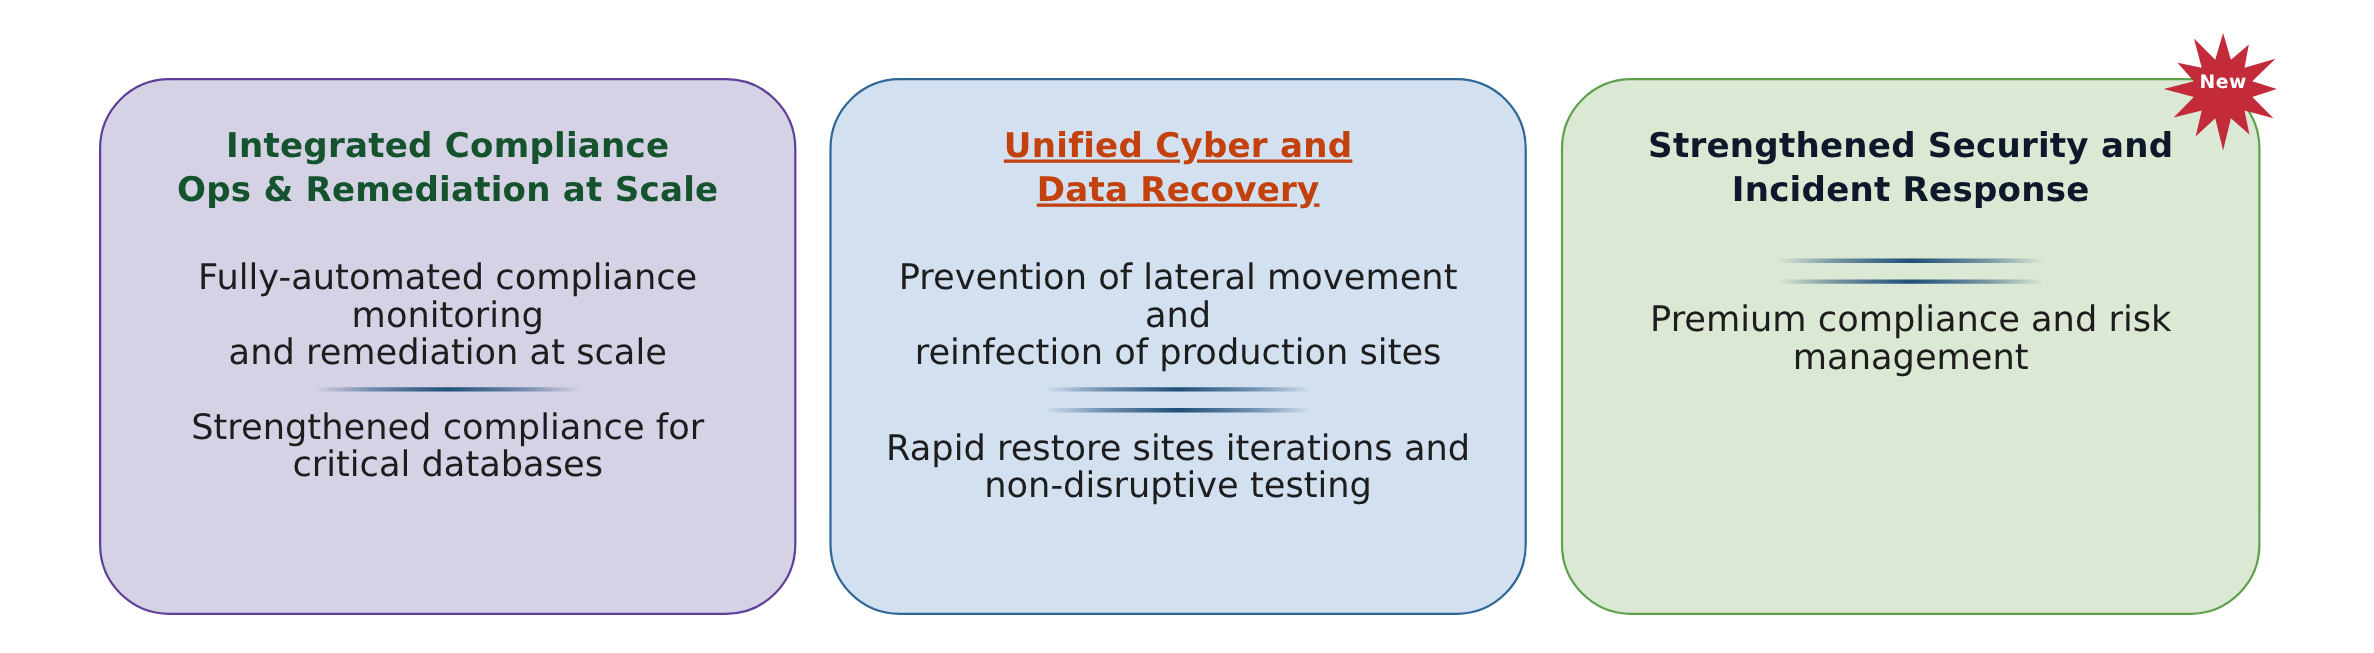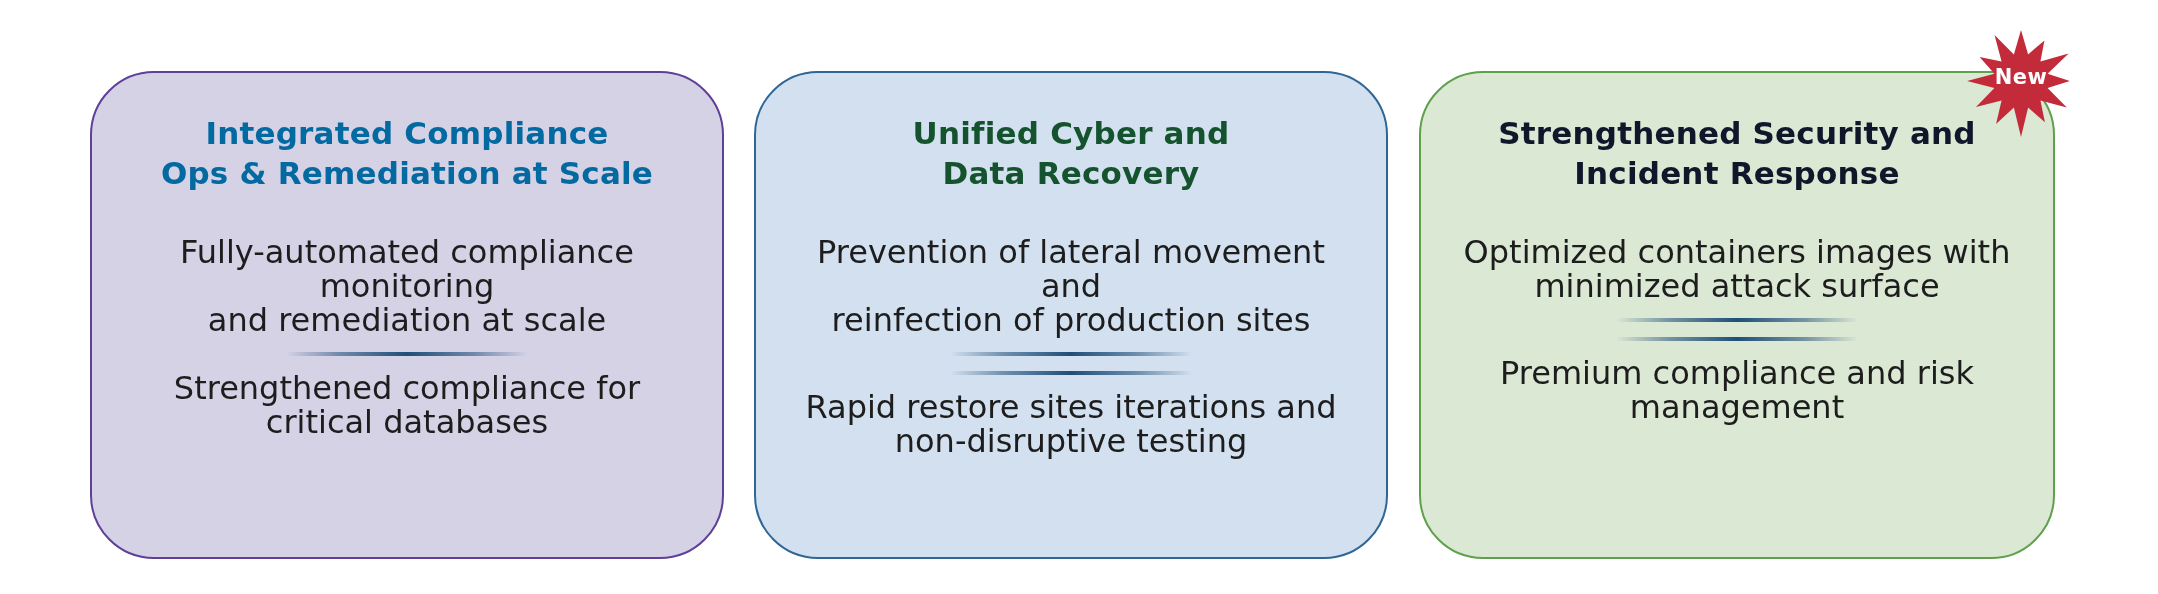--- a/index.html
+++ b/index.html
@@ -25,22 +25,22 @@
   .card.c1 { left: 90px;  background: #d6d2e6; border-color: #5f3f97; }
   .card.c2 { left: 754px; background: #d3e0f0; border-color: #2e6696; }
   .card.c3 { left: 1419px; width: 636px; background: #dbe8d4; border-color: #5fa04c; }
   .card-title {
     font-size: 31px;
     line-height: 40px;
     font-weight: 700;
     letter-spacing: 0.2px;
     white-space: pre-line;
   }
-  .c1 .card-title { color: #0369a1; }
-  .c2 .card-title { color: #14532d; }
+  .c1 .card-title { color: #14532d; }
+  .c2 .card-title { color: #c2410c; text-decoration: underline; }
   .c3 .card-title { color: #0f172a; }
   .card-items { margin-top: 42px; }
   .card-item {
     font-size: 32px;
     line-height: 34px;
     color: #1d1d1d;
     white-space: pre-line;
   }
   .divider {
     width: 242px;
@@ -61,21 +61,21 @@
     right: -24px;
     width: 112px;
     height: 114px;
   }
   .new-badge svg { display: block; width: 112px; height: 114px; }
   .new-badge .badge-label {
     position: absolute;
     left: 0; right: 0;
     top: 38px;
     text-align: center;
-    font-size: 21px;
+    font-size: 17px;
     font-weight: 700;
     color: #ffffff;
     letter-spacing: 0.5px;
   }
 </style>
 </head>
 <body>
 
 <div class="canvas">
 
@@ -110,22 +110,20 @@
         <polygon fill="#c32b3a" points="
           55,3 62,26.9 78,13.2 74.1,33.9 101.8,26 81.1,46 103,53 81.1,60
           100,79 74.1,72.1 78.5,93.7 62,79.1 55,108 48,79.1 30.5,95.4 35.9,72.1
           10.8,78.5 28.9,60 2,53 28.9,46 14.3,29.5 35.9,33.9 29,7.9 48,26.9"></polygon>
       </svg>
       <span class="badge-label">New</span>
     </div>
     <h2 class="card-title">Strengthened Security and
 Incident Response</h2>
     <div class="card-items">
-      <p class="card-item">Optimized containers images with
-minimized attack surface</p>
       <div class="divider"></div>
       <div class="divider"></div>
       <p class="card-item">Premium compliance and risk
 management</p>
     </div>
   </section>
 
 </div>
 
 </body></html>

